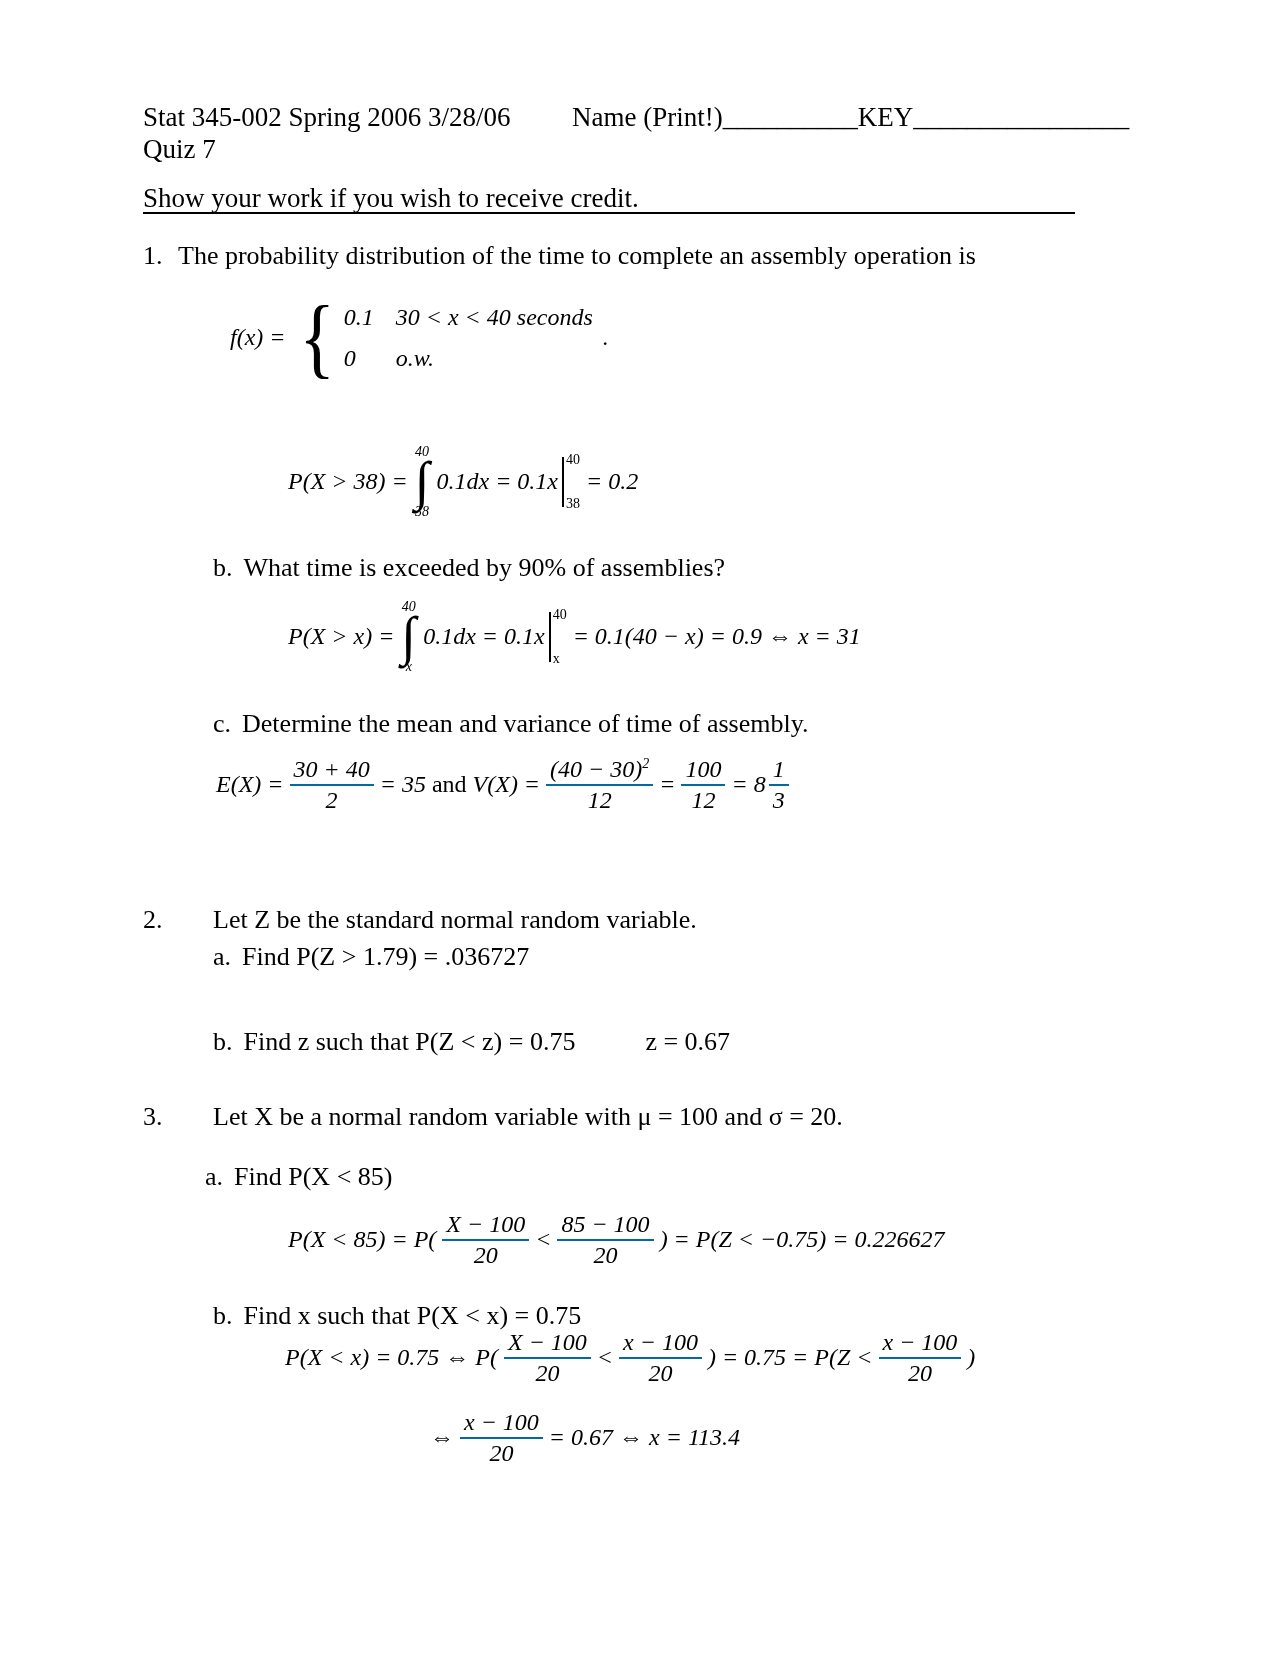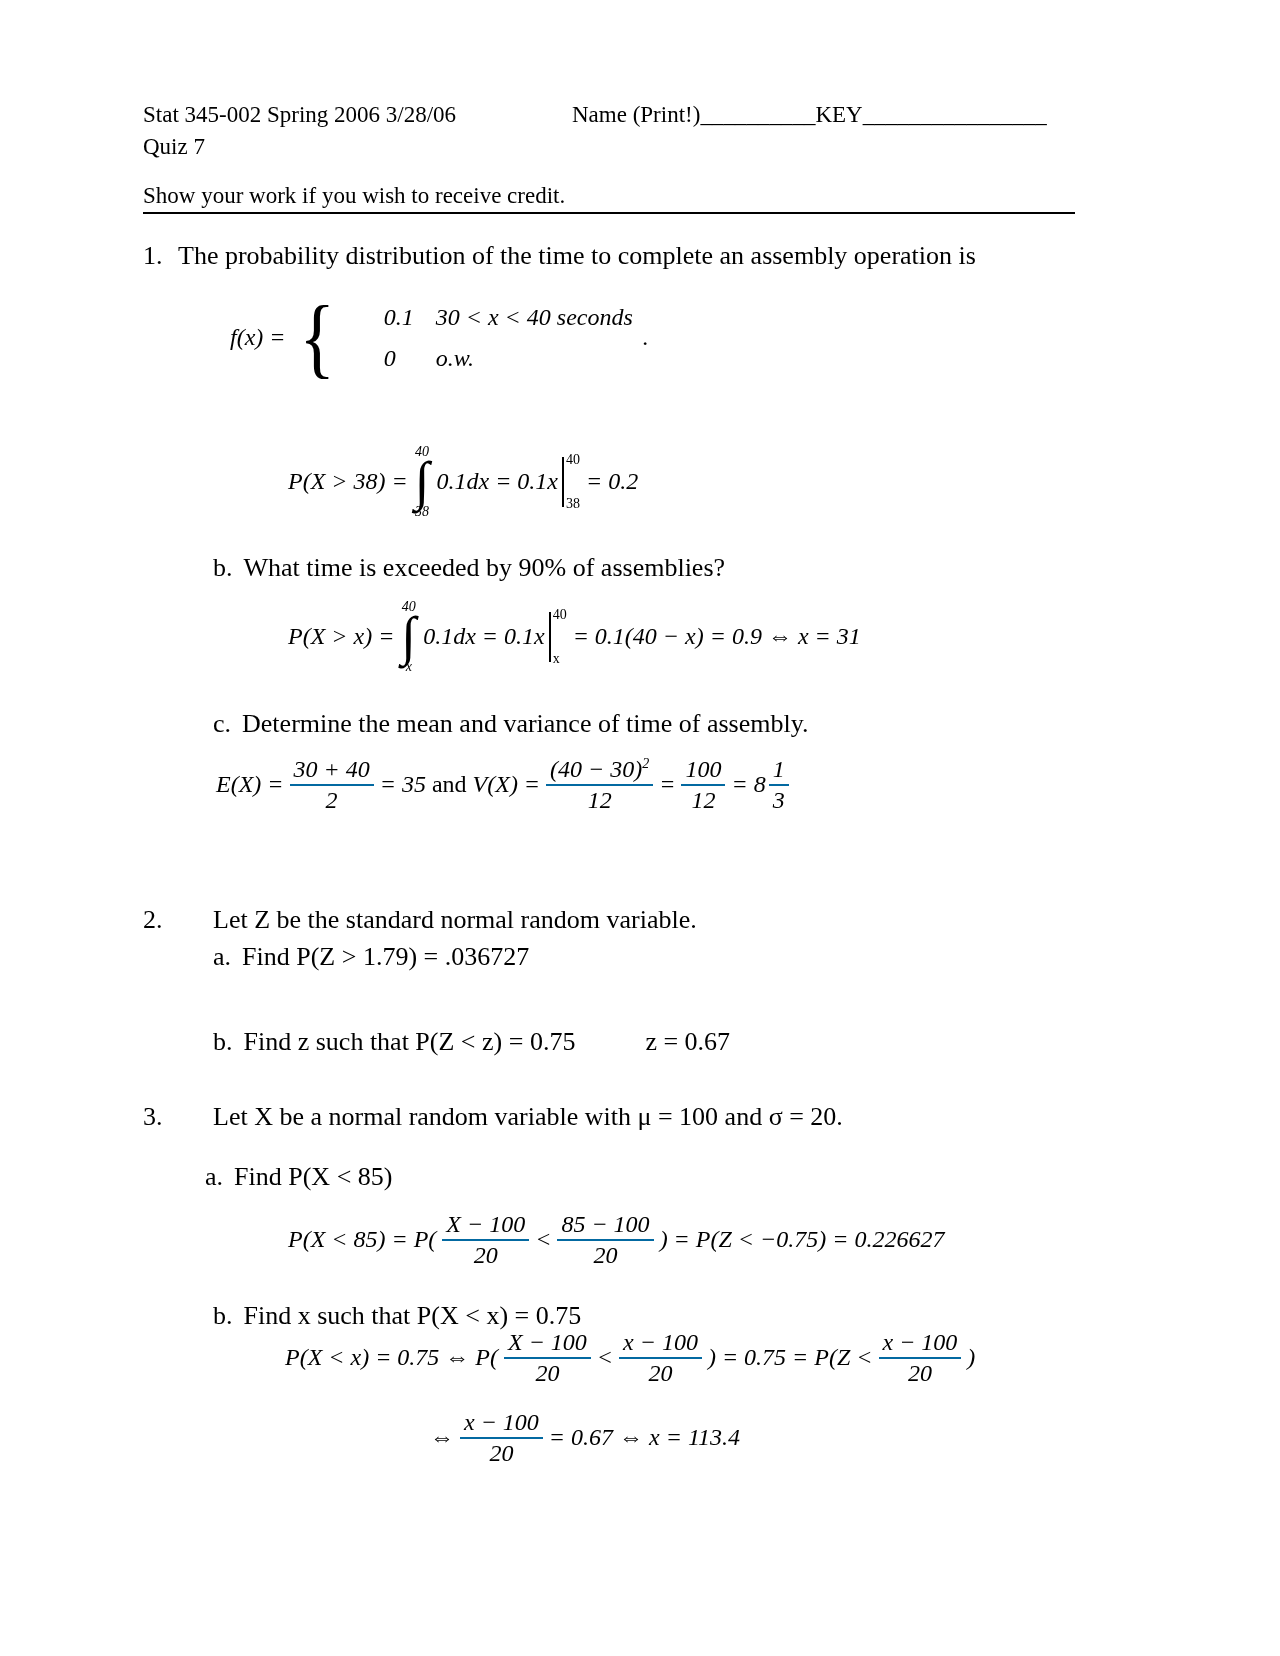--- a/index.html
+++ b/index.html
@@ -4,21 +4,21 @@
 <style>
   html,body { margin:0; padding:0; background:#ffffff; }
   .page {
     position:relative; width:1280px; height:1656px;
     background:#ffffff; color:#000000;
     font-family:"Liberation Serif","DejaVu Serif",serif;
     overflow:hidden;
   }
   .abs { position:absolute; }
   .t  { font-size:26px; line-height:1.25; }
-  .hd { font-size:23px; line-height:1.3; }
+  .hd { font-size:27px; line-height:1.3; }
 
   .qn1 { display:inline-block; width:35px; }
   .qn  { display:inline-block; width:70px; }
   .lbl { margin-right:11px; }
   .ans { margin-left:70px; }
 
   .rule { border-top:2px solid #000; height:0; }
 
   
   .math { display:flex; align-items:center; gap:6px; font-size:24px; font-style:italic; white-space:nowrap; }
@@ -33,21 +33,21 @@
   .int-upper,.int-lower { font-size:14px; line-height:1; }
   .int-sign { font-size:54px; line-height:0.85; font-style:normal; }
 
   .eval { display:inline-flex; align-items:stretch; height:58px; margin-left:-2px; }
   .eval-bar { width:2px; background:#000; margin:4px 0; }
   .eval-lims { display:flex; flex-direction:column; justify-content:space-between; font-size:14px; font-style:normal; line-height:1; padding-left:2px; }
 
   .brace { font-size:88px; line-height:0.95; font-style:normal; transform:scaleX(0.85); margin:0 0 0 4px; }
   .cases { display:inline-flex; flex-direction:column; gap:14px; }
   .case-row { display:flex; }
-  .case-val { display:inline-block; width:52px;margin-left:40px; }
+  .case-val { display:inline-block; width:52px; }
   .pw-period { align-self:center; margin-left:4px; }
 </style>
 </head>
 <body>
 
 <div class="page">
 
   <div class="abs hd" style="left:143px;top:100px">Stat 345-002 Spring 2006 3/28/06</div>
   <div class="abs hd" style="left:572px;top:100px"><span>Name (Print!)</span><span>__________</span><span>KEY</span><span>________________</span></div>
   <div class="abs hd" style="left:143px;top:132px">Quiz 7</div>

